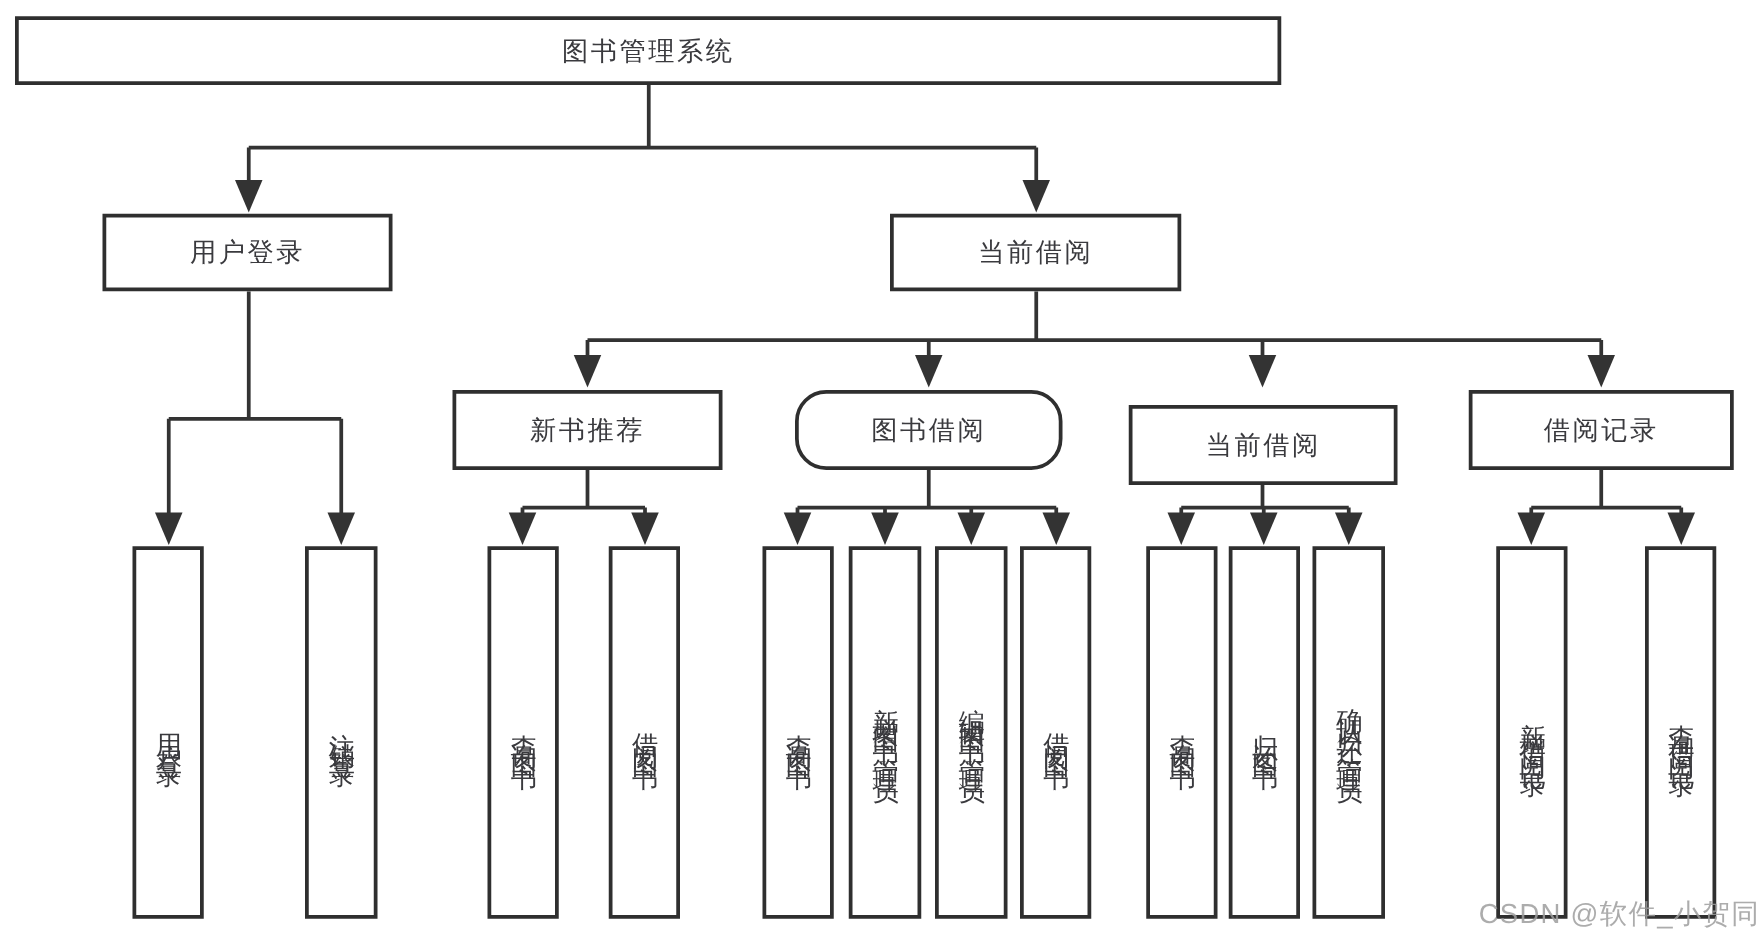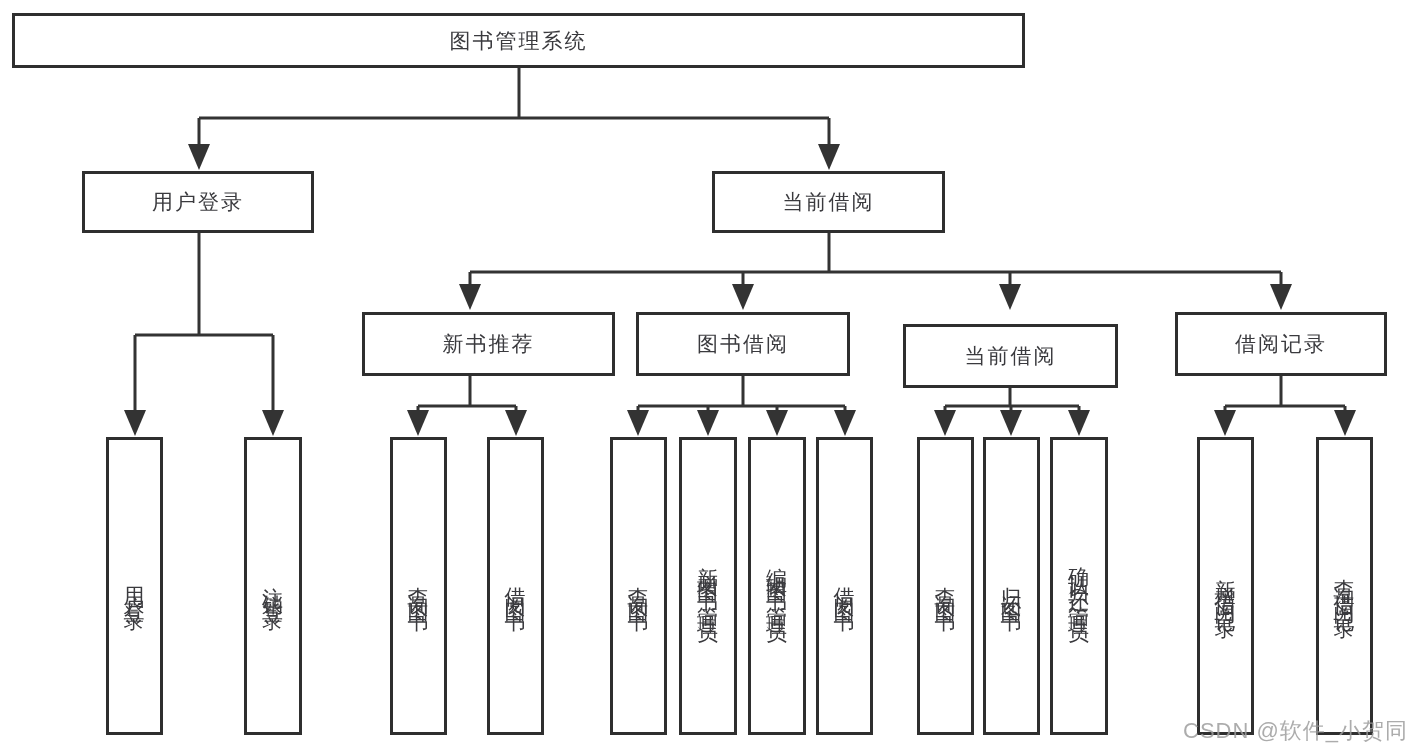--- a/index.html
+++ b/index.html
@@ -105,22 +105,22 @@
       <polygon points="1214,410 1236,410 1225,436"></polygon>
       <polygon points="1334,410 1356,410 1345,436"></polygon>
     </g>
   </svg>
 
   <div class="node" style="left:12px; top:13px; width:1013px; height:55px;">图书管理系统</div>
 
   <div class="node" style="left:82px; top:171px; width:232px; height:62px;">用户登录</div>
   <div class="node" style="left:712px; top:171px; width:233px; height:62px;">当前借阅</div>
 
-  <div class="node" style="left:362px; top:312px; width:253px; height:64px;">新书推荐</div>
-  <div class="node" style="left:636px; top:312px; width:214px; height:64px;">图书借阅</div>
+  <div class="node" style="left:362px; top:312px; width:216px; height:64px;">新书推荐</div>
+  <div class="node" style="left:636px; top:312px; width:214px; height:64px;border-radius:25px;">图书借阅</div>
   <div class="node" style="left:903px; top:324px; width:215px; height:64px;">当前借阅</div>
   <div class="node" style="left:1175px; top:312px; width:212px; height:64px;">借阅记录</div>
 
   <div class="node leaf" style="left:106px; top:437px; width:57px; height:298px;">用户登录</div>
   <div class="node leaf" style="left:244px; top:437px; width:58px; height:298px;">注销登录</div>
 
   <div class="node leaf" style="left:390px; top:437px; width:57px; height:298px;">查询图书</div>
   <div class="node leaf" style="left:487px; top:437px; width:57px; height:298px;">借阅图书</div>
 
   <div class="node leaf" style="left:610px; top:437px; width:57px; height:298px;">查询图书</div>

